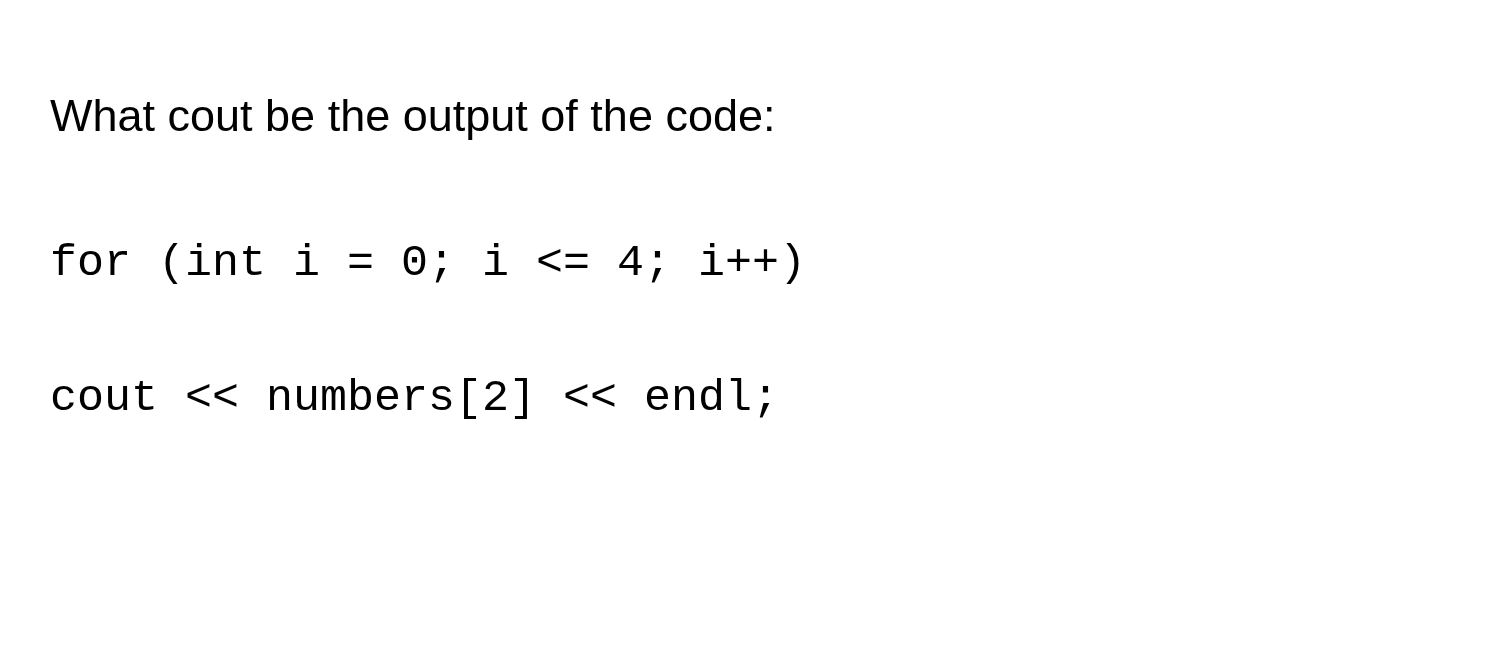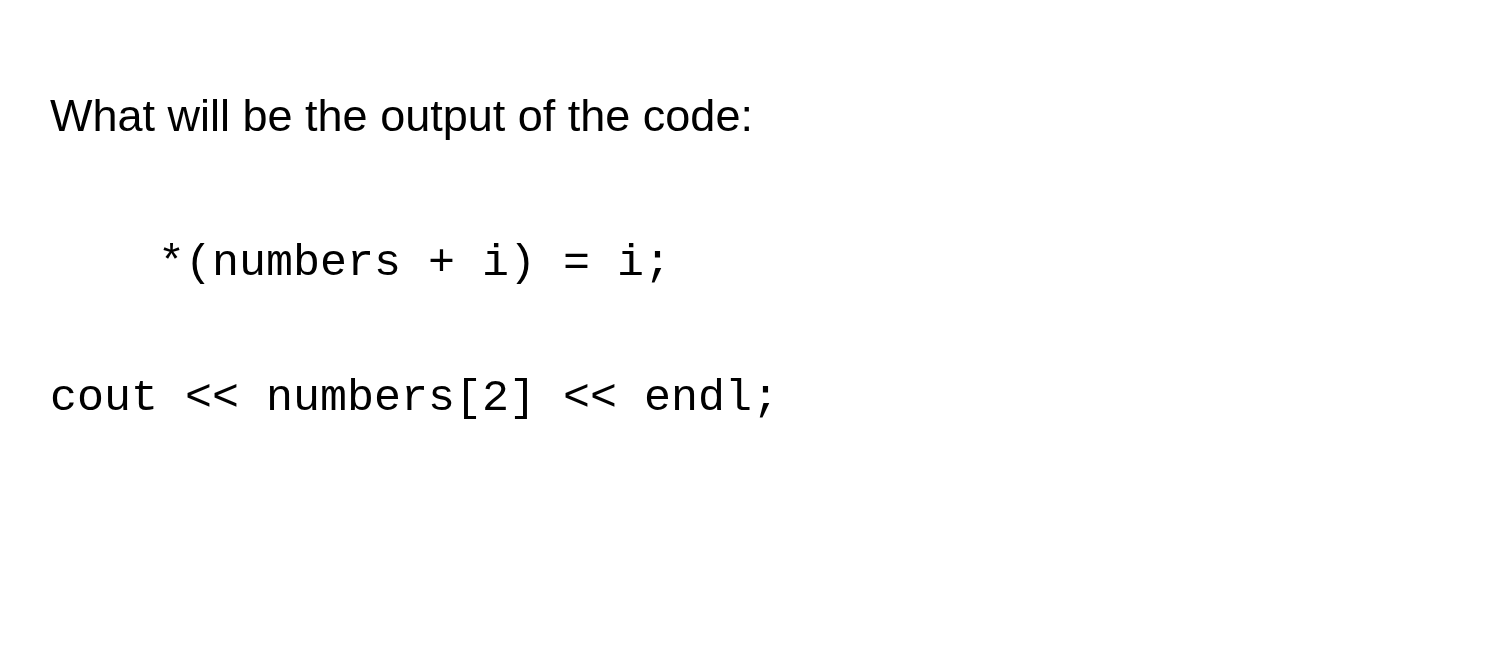--- a/index.html
+++ b/index.html
@@ -26,17 +26,17 @@
       line-height: 1.5;
       white-space: pre;
     }
     .code-line {
       display: block;
     }
   </style>
 </head>
 <body>
 
-<div class="question">What will be the output of the code:</div>
+<div class="question">What cout be the output of the code:</div>
 <div class="code-block">
-<span class="code-line">    *(numbers + i) = i;</span>
+<span class="code-line">for (int i = 0; i &lt;= 4; i++)</span>
 <span class="code-line">cout &lt;&lt; numbers[2] &lt;&lt; endl;</span>
 </div>
 
 </body></html>

